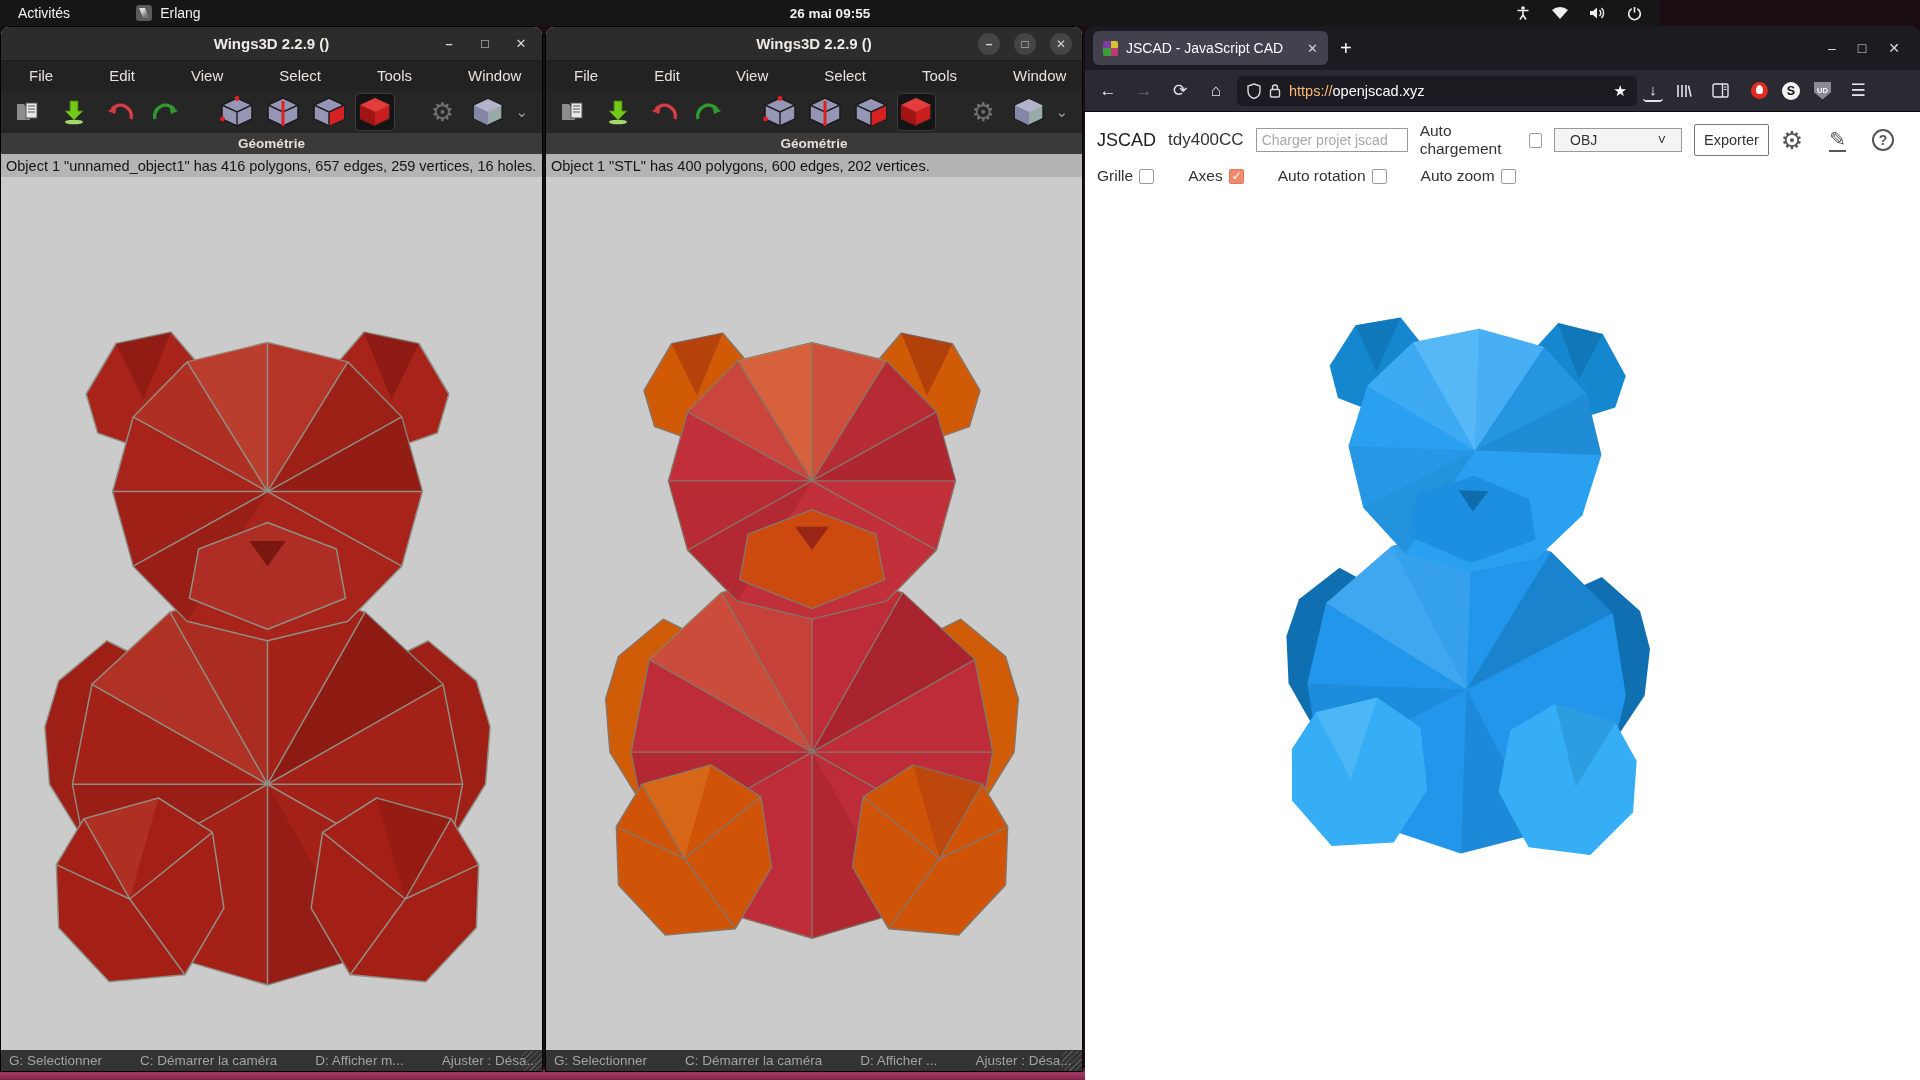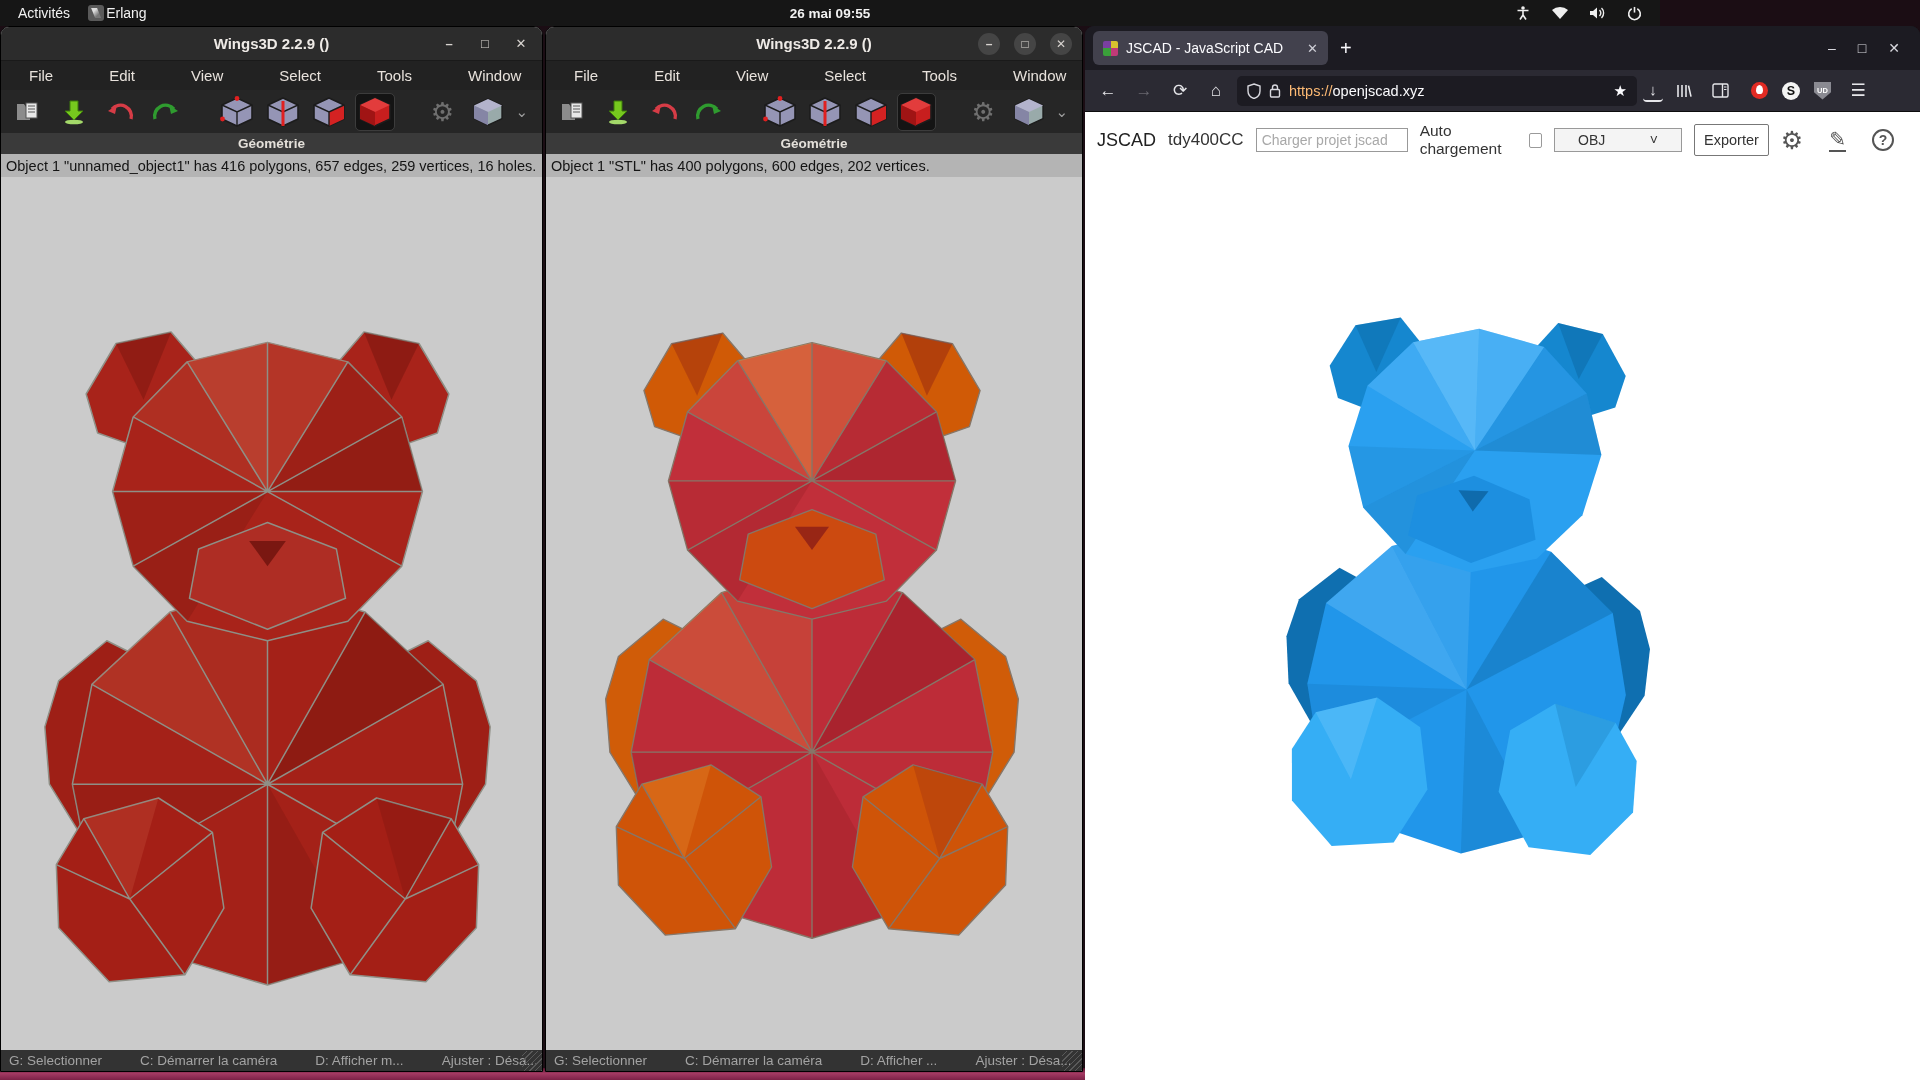--- a/index.html
+++ b/index.html
@@ -9,21 +9,21 @@
 
   
   .desktop-strip { position:absolute; left:0; bottom:0; width:1085px; height:12px;
     background:linear-gradient(180deg,#4a1026 0%,#a43a63 45%,#7c2247 100%); }
 
   
   .topbar { position:absolute; left:0; top:0; width:1660px; height:26px;
     background:#161616; color:#f2f2f2; display:flex; align-items:center;
     font-size:14px; z-index:50; }
   .topbar .activities { padding:0 18px; }
-  .topbar .appname { display:flex; align-items:center; gap:2px; }
+  .topbar .appname { display:flex; align-items:center; gap:8px; margin-left:48px; }
   .app-icon { width:16px; height:16px; background:#5a5a5a; border-radius:3px;
     display:inline-block; position:relative; }
   .app-icon::after{ content:""; position:absolute; left:3px; top:3px; width:10px; height:10px;
     background:linear-gradient(135deg,#ddd 30%,#777 70%); clip-path:polygon(0 0,60% 0,100% 100%,40% 100%); }
   .topbar .clock { position:absolute; left:50%; transform:translateX(-50%); font-weight:bold; font-size:13.5px; }
   .topbar .sysicons { margin-left:auto; display:flex; align-items:center; gap:20px; padding-right:18px; }
   .sysicons svg { display:block; }
 
   
   .wings { position:absolute; top:26px; height:1046px; background:#cbcbcb;
@@ -96,21 +96,21 @@
   .jscad-brand { font-size:18px; color:#222; }
   .jscad-proj { font-size:17px; color:#333; }
   .jscad-load { width:152px; height:24px; border:1px solid #999; font-size:14px; padding:0 5px;
     color:#333; background:#fff; font-family:inherit; }
   .jscad-load::placeholder { color:#a8a8a8; }
   .jscad-row1 label, .jscad-row2 label { font-size:15.5px; color:#333; display:flex; align-items:center; gap:6px; }
   .cb { width:15px; height:15px; border:1px solid #9a9a9a; background:#fff; display:inline-block; border-radius:2px; }
   .cb.checked { background:#f28b6e; border-color:#e07a5e; position:relative; }
   .cb.checked::after { content:"✓"; color:#fff; font-size:12px; position:absolute; left:2px; top:-1px; }
   .jscad-select { height:24px; min-width:128px; border:1px solid #999; background:#f4f4f4;
-    font-size:14px; display:flex; align-items:center; justify-content:space-between; padding:0 23px; color:#333; }
+    font-size:14px; display:flex; align-items:center; justify-content:space-between; padding:0 15px; color:#333; }
   .jscad-export { height:32px; border:1px solid #777; background:#fff; font-size:14.5px;
     padding:0 9px; display:flex; align-items:center; color:#333; border-radius:2px; }
   .jscad-rowicons { margin-left:auto; display:flex; gap:26px; align-items:center; color:#555; padding-right:14px; }
   .jicon-gear { font-size:25px; }
   .jicon-pencil { font-size:20px; border-bottom:2px solid #555; line-height:1.1; }
   .jicon-help { width:22px; height:22px; border:2px solid #555; border-radius:50%; font-size:14px;
     display:flex; align-items:center; justify-content:center; font-weight:bold; }
   .jscad-row2 { display:flex; align-items:center; gap:34px; padding:7px 12px; }
   .bear-stage { position:absolute; left:178px; top:165px; width:420px; height:610px; }
 
@@ -464,19 +464,37 @@
         <span>OBJ</span>
           <span>˅</span>
       </span>
       <span class="jscad-export">Exporter</span>
       <span class="jscad-rowicons">
         <span class="jicon-gear">⚙</span>
         <span class="jicon-pencil">✎</span>
         <span class="jicon-help">?</span>
       </span>
     </div>
+    <div class="jscad-row2">
+      <label>
+        <span>Grille</span>
+        <span class="cb"></span>
+      </label>
+      <label>
+        <span>Axes</span>
+        <span class="cb checked"></span>
+      </label>
+      <label>
+        <span>Auto rotation</span>
+        <span class="cb"></span>
+      </label>
+      <label>
+        <span>Auto zoom</span>
+        <span class="cb"></span>
+      </label>
+    </div>
     <div class="bear-stage">
       <svg class="bear-svg bear-blue" viewBox="0 0 440 640" width="415" height="600" style="transform:rotate(2deg);">
         <use href="#bearshape"></use>
       </svg>
     </div>
   </div>
 </div>
 
 </body></html>

